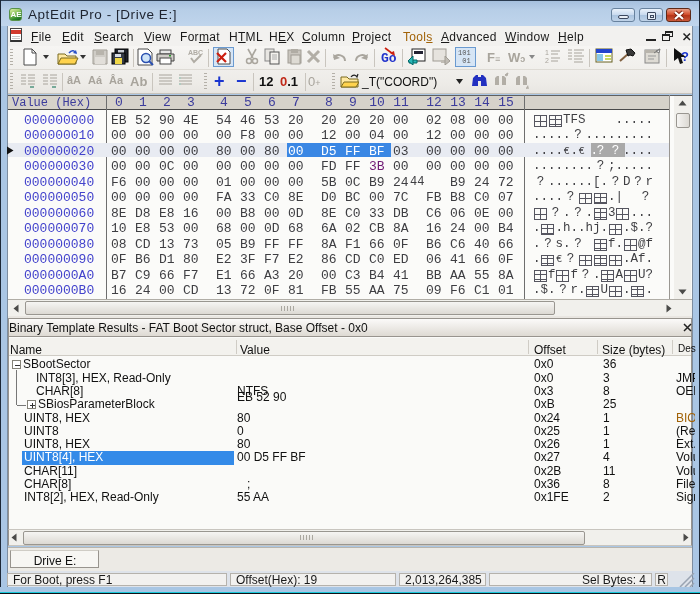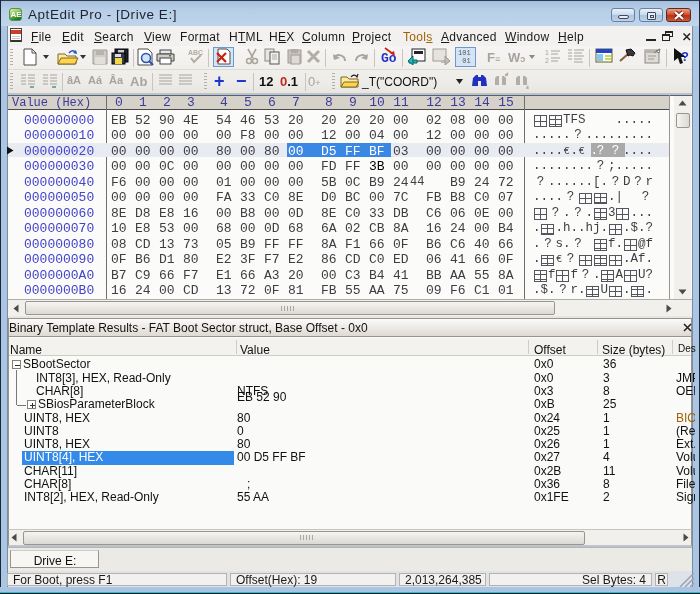--- a/index.html
+++ b/index.html
@@ -345,21 +345,21 @@
 <div class="abs mono" style="left:111px;top:159.3px;font-size:13px;line-height:15.46px;color:#3e3e42">00</div>
 <div class="abs mono" style="left:135px;top:159.3px;font-size:13px;line-height:15.46px;color:#3e3e42">00</div>
 <div class="abs mono" style="left:159px;top:159.3px;font-size:13px;line-height:15.46px;color:#3e3e42">0C</div>
 <div class="abs mono" style="left:183px;top:159.3px;font-size:13px;line-height:15.46px;color:#3e3e42">00</div>
 <div class="abs mono" style="left:216px;top:159.3px;font-size:13px;line-height:15.46px;color:#3e3e42">00</div>
 <div class="abs mono" style="left:240px;top:159.3px;font-size:13px;line-height:15.46px;color:#3e3e42">00</div>
 <div class="abs mono" style="left:264px;top:159.3px;font-size:13px;line-height:15.46px;color:#3e3e42">00</div>
 <div class="abs mono" style="left:288px;top:159.3px;font-size:13px;line-height:15.46px;color:#3e3e42">00</div>
 <div class="abs mono" style="left:321px;top:159.3px;font-size:13px;line-height:15.46px;color:#3e3e42">FD</div>
 <div class="abs mono" style="left:345px;top:159.3px;font-size:13px;line-height:15.46px;color:#3e3e42">FF</div>
-<div class="abs mono" style="left:369px;top:159.3px;font-size:13px;line-height:15.46px;color:#000000">3B</div>
+<div class="abs mono" style="left:369px;top:159.3px;font-size:13px;line-height:15.46px;color:#701a75">3B</div>
 <div class="abs mono" style="left:393px;top:159.3px;font-size:13px;line-height:15.46px;color:#3e3e42">00</div>
 <div class="abs mono" style="left:426px;top:159.3px;font-size:13px;line-height:15.46px;color:#3e3e42">00</div>
 <div class="abs mono" style="left:450px;top:159.3px;font-size:13px;line-height:15.46px;color:#3e3e42">00</div>
 <div class="abs mono" style="left:474px;top:159.3px;font-size:13px;line-height:15.46px;color:#3e3e42">00</div>
 <div class="abs mono" style="left:498px;top:159.3px;font-size:13px;line-height:15.46px;color:#3e3e42">00</div>
 <div class="abs mono" style="left:24px;top:174.7px;font-size:13px;line-height:15.46px;color:#4343cc">000000040</div>
 <div class="abs mono" style="left:111px;top:174.7px;font-size:13px;line-height:15.46px;color:#3e3e42">F6</div>
 <div class="abs mono" style="left:135px;top:174.7px;font-size:13px;line-height:15.46px;color:#3e3e42">00</div>
 <div class="abs mono" style="left:159px;top:174.7px;font-size:13px;line-height:15.46px;color:#3e3e42">00</div>
 <div class="abs mono" style="left:183px;top:174.7px;font-size:13px;line-height:15.46px;color:#3e3e42">00</div>

